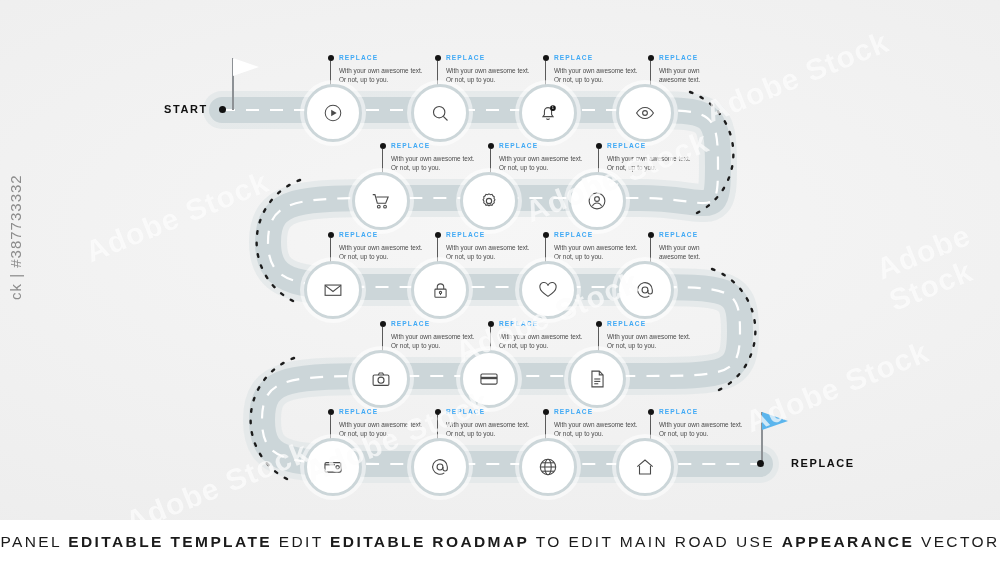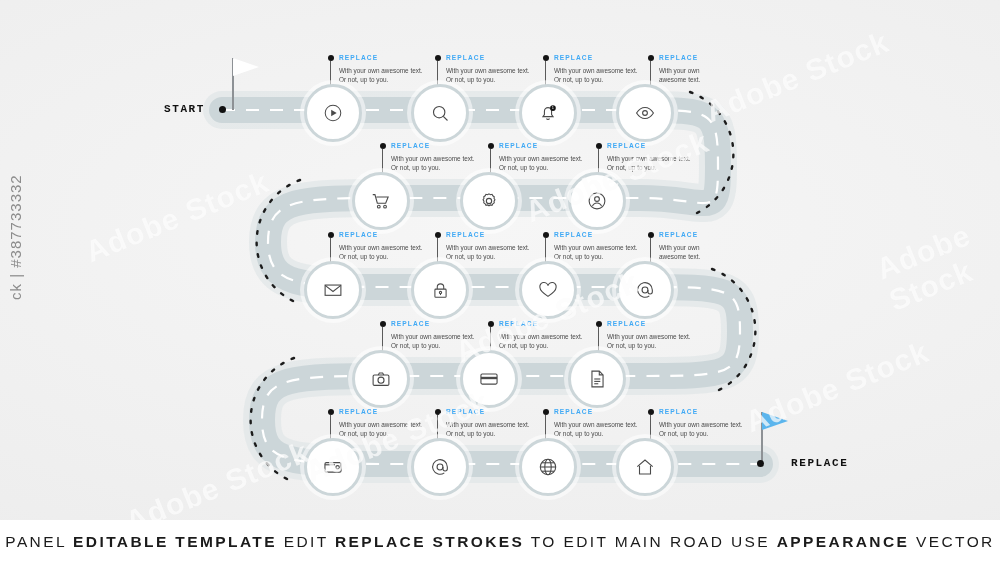--- a/index.html
+++ b/index.html
@@ -61,21 +61,21 @@
   }
   .co-body span{display:block;}
   .flag-pole{position:absolute;width:1.6px;background:#8d9195;}
   .flag-white{position:absolute;width:0;height:0;
     border-top:9px solid transparent;border-bottom:9px solid transparent;
     border-left:26px solid #ffffff;}
   .flag-blue{position:absolute;width:0;height:0;
     border-top:9px solid transparent;border-bottom:9px solid transparent;
     border-left:26px solid #5bb5ed;}
   .endpoint-dot{position:absolute;width:7px;height:7px;border-radius:50%;background:#111;}
-  .endlabel{position:absolute;font-size:11px;font-weight:700;letter-spacing:1.6px;color:#101010;font-family:Liberation Mono, monospace;}
+  .endlabel{position:absolute;font-size:11px;font-weight:700;letter-spacing:1.6px;color:#101010;}
 </style>
 </head>
 <body>
 
 <div id="page"></div>
 
 <div id="roadmap-canvas">
 
   <svg id="road-svg" width="1000" height="520" viewBox="0 0 1000 520" style="position:absolute;left:0;top:0;">
     <defs>
@@ -433,15 +433,15 @@
 <div class="wm" style="left:740px;top:370px;">Adobe Stock</div>
 <div class="wm" style="left:700px;top:60px;">Adobe Stock</div>
 <div class="wm" style="left:120px;top:470px;">Adobe Stock</div>
 <div class="wm" style="left:880px;top:230px;">Adobe Stock</div>
 <div class="wm" style="left:450px;top:300px;">Adobe Stock</div>
 
 <div id="watermark-id">ck | #387733332</div>
 
 <div id="caption-bar">
   <div id="caption-text">
-    <span>PANEL </span><b>EDITABLE TEMPLATE</b><span> EDIT </span><b>REPLACE STROKES</b><span>  TO EDIT MAIN ROAD USE </span><b>APPEARANCE</b><span> VECTOR</span>
+    <span>PANEL </span><b>EDITABLE TEMPLATE</b><span> EDIT </span><b>EDITABLE ROADMAP</b><span>  TO EDIT MAIN ROAD USE </span><b>APPEARANCE</b><span> VECTOR</span>
   </div>
 </div>
 
 </body></html>

